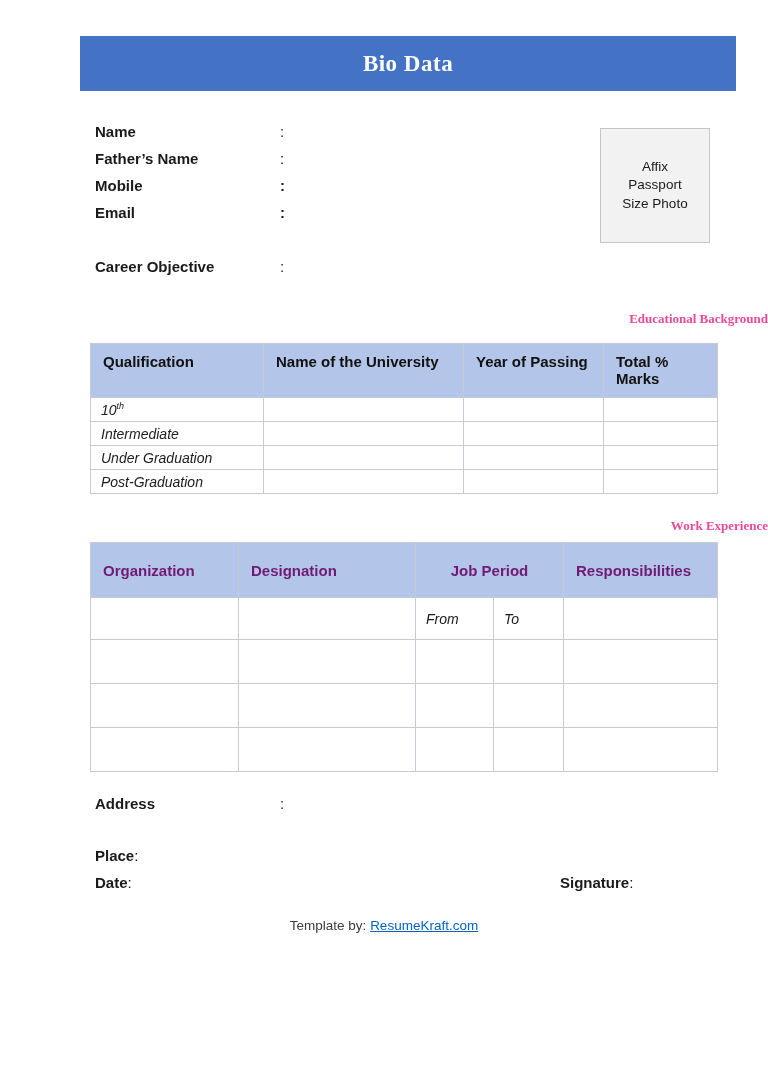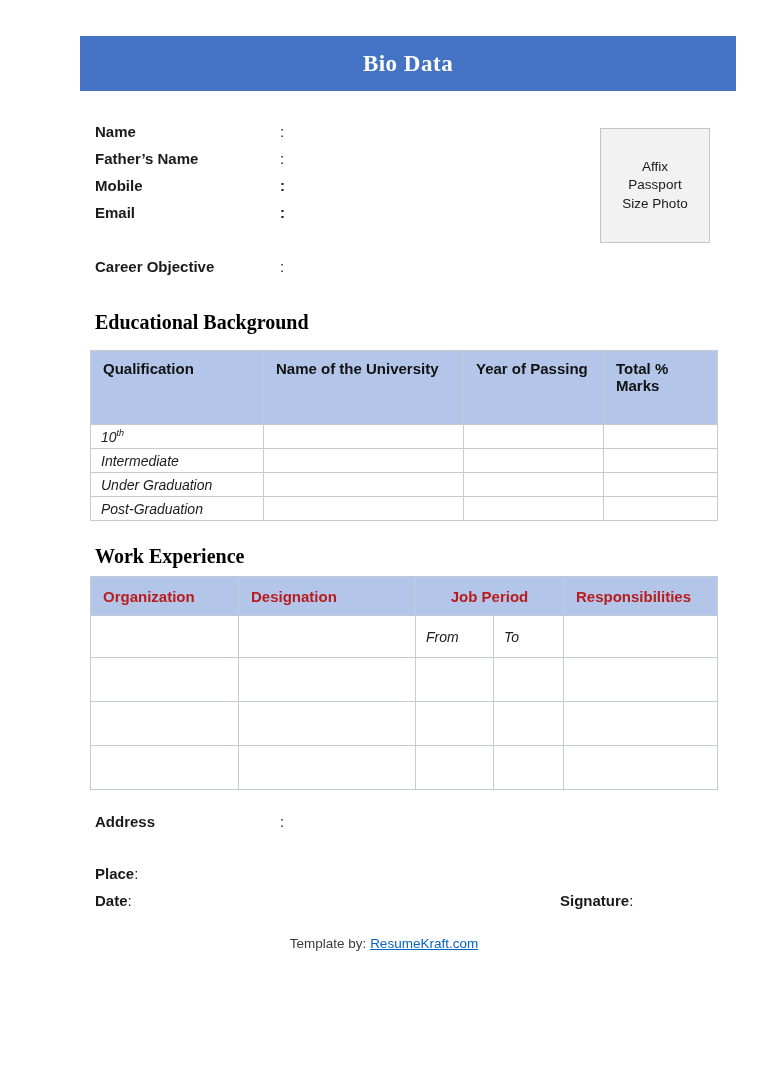--- a/index.html
+++ b/index.html
@@ -46,53 +46,54 @@
     text-align: center;
     font-size: 13.5px;
     line-height: 1.35;
     padding: 6px 20px;
   }
   .objective-row { margin: 27px 0 0 95px; display: flex; align-items: center; height: 27px; }
   .section-heading {
     margin: 31px 0 0 95px;
     font-family: "Liberation Serif", serif;
     font-weight: bold;
-    font-size: 20px;
-    color: #000000;
+    font-size: 13px;
+    color: #ec4899;
+    text-align: right;
   }
   table {
     border-collapse: collapse;
     table-layout: fixed;
     margin-left: 90px;
     width: 627px;
   }
   td, th { border: 1px solid #c6cad2; font-size: 15px; }
   .edu-table { margin-top: 16px; }
   .edu-table th {
     background: #B3C5E8;
-    height: 74px;
+    height: 54px;
     vertical-align: top;
     text-align: left;
     padding: 9px 6px 0 12px;
     font-weight: bold;
     color: #111111;
   }
   .edu-table td { height: 24px; vertical-align: middle; padding-left: 10px; }
   .row-label { font-style: italic; font-size: 14px; color: #1c1c1c; }
   .row-label sup { font-size: 9px; }
   .work-heading { margin-top: 24px; }
   .work-table { margin-top: 8px; }
   .work-table th {
     background: #B3C5E8;
-    height: 39px;
+    height: 55px;
     vertical-align: middle;
     text-align: left;
     padding-left: 12px;
     font-weight: bold;
-    color: #b91c1c;
+    color: #701a75;
   }
   .work-table th.centered { text-align: center; padding-left: 0; }
   .work-table td { height: 44px; vertical-align: middle; padding-left: 10px; }
   .work-table tr.sub-row td { height: 42px; }
   .bottom-fields .field-row { height: 27px; }
   .address-row { margin-top: 18px; }
   .place-row { margin-top: 25px; }
   .inline-label { font-weight: bold; font-size: 15px; }
   .inline-colon { font-size: 15px; }
   .date-row { position: relative; }

